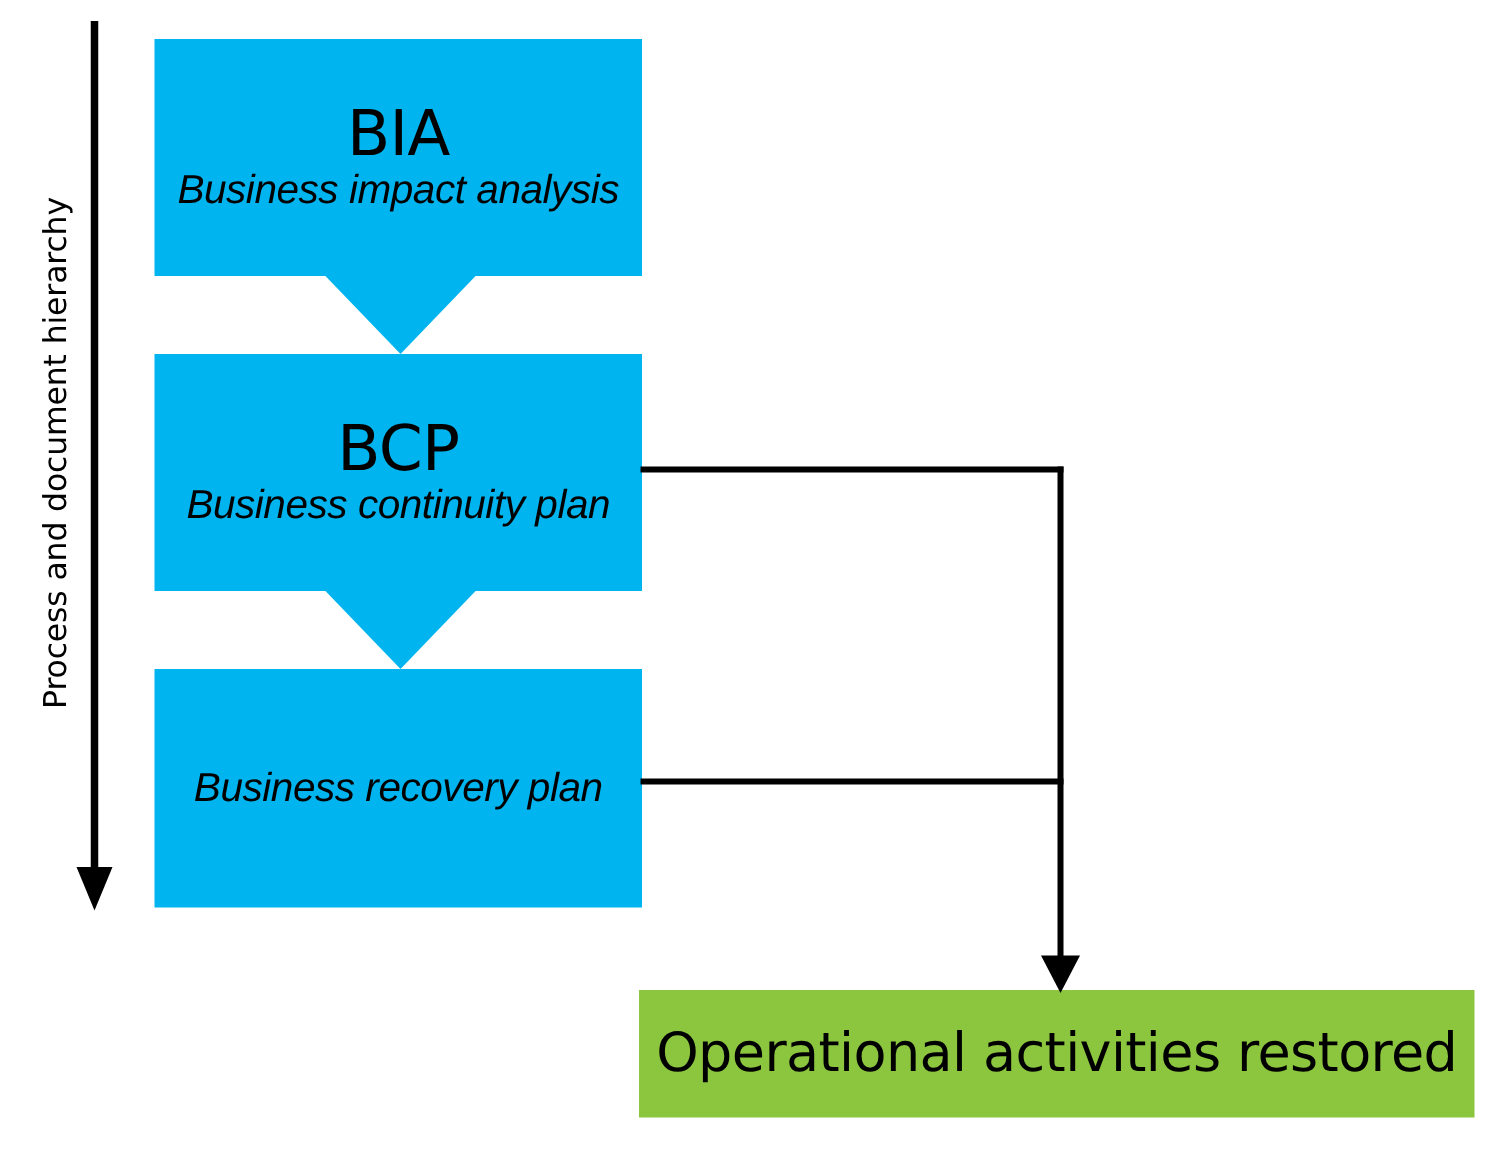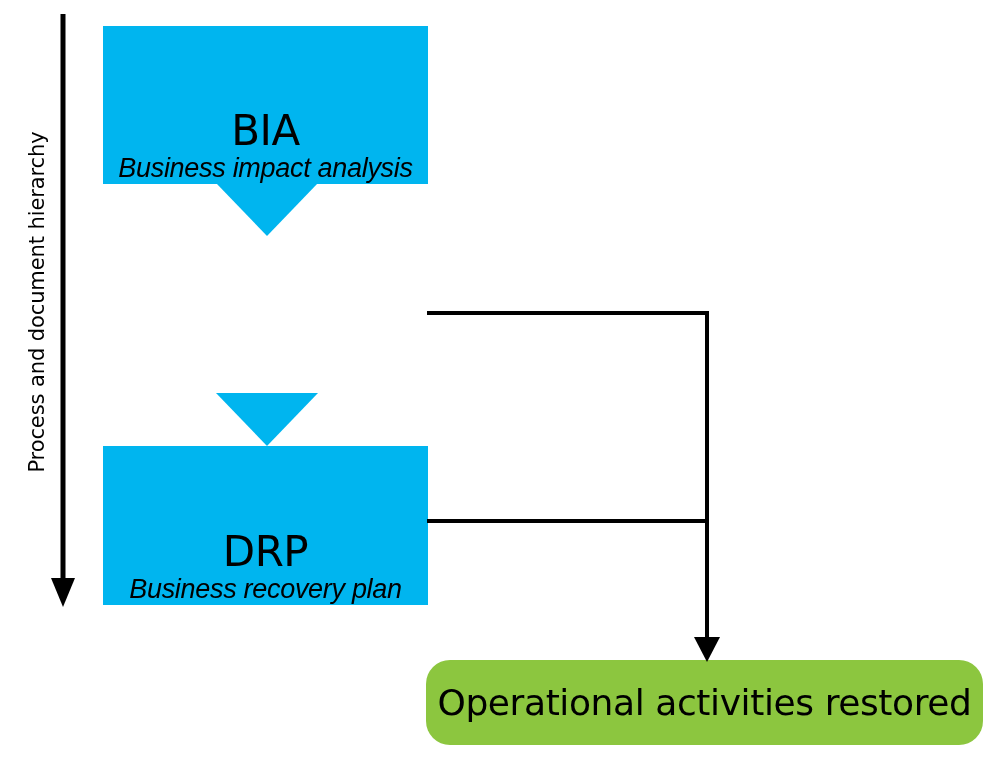--- a/index.html
+++ b/index.html
@@ -41,21 +41,21 @@
   }
 
   
   .proc-box {
     position: absolute;
     background: #00b5ef;
     box-sizing: border-box;
     display: flex;
     flex-direction: column;
     align-items: center;
-    justify-content: flex-end;
+    justify-content: center;
   }
   .proc-abbr {
     font-family: "DejaVu Sans", sans-serif;
     font-size: 42px;
     line-height: 1.02;
     color: #000000;
     font-weight: 400;
     letter-spacing: -0.5px;
   }
   .proc-full {
@@ -111,29 +111,32 @@
     <div id="axis-label">Process and document hierarchy</div>
   </div>
 
   <div class="proc-box" id="box-bia" style="left:103px; top:26px; width:325px; height:158px;">
     <div class="proc-abbr">BIA</div>
     <div class="proc-full">Business impact analysis</div>
   </div>
 
   <div class="chevron" style="left:216px; top:183px; border-left:51px solid transparent; border-right:51px solid transparent; border-top:53px solid #00b5ef;"></div>
 
+  <div class="proc-box" id="box-bcp" style="left:103px; top:236px; width:325px; height:158px;">
+    <div class="proc-abbr">BCP</div>
+    <div class="proc-full">Business continuity plan</div>
+  </div>
 
   <div class="chevron" style="left:216px; top:393px; border-left:51px solid transparent; border-right:51px solid transparent; border-top:53px solid #00b5ef;"></div>
 
   <div class="proc-box" id="box-drp" style="left:103px; top:446px; width:325px; height:159px;">
-    <div class="proc-abbr">DRP</div>
     <div class="proc-full">Business recovery plan</div>
   </div>
 
-  <div id="outcome-box" style="left:426px; top:660px; width:557px; height:85px;border-radius:24px;">
+  <div id="outcome-box" style="left:426px; top:660px; width:557px; height:85px;">
     <div id="outcome-label">Operational activities restored</div>
   </div>
 
   <svg id="lines" viewBox="0 0 1000 771">
 
     <line x1="63" y1="14" x2="63" y2="586" stroke="#000000" stroke-width="5"></line>
     <polygon points="51,578 75,578 63,607" fill="#000000"></polygon>
 
     <line x1="427" y1="313" x2="709" y2="313" stroke="#000000" stroke-width="4"></line>
 

